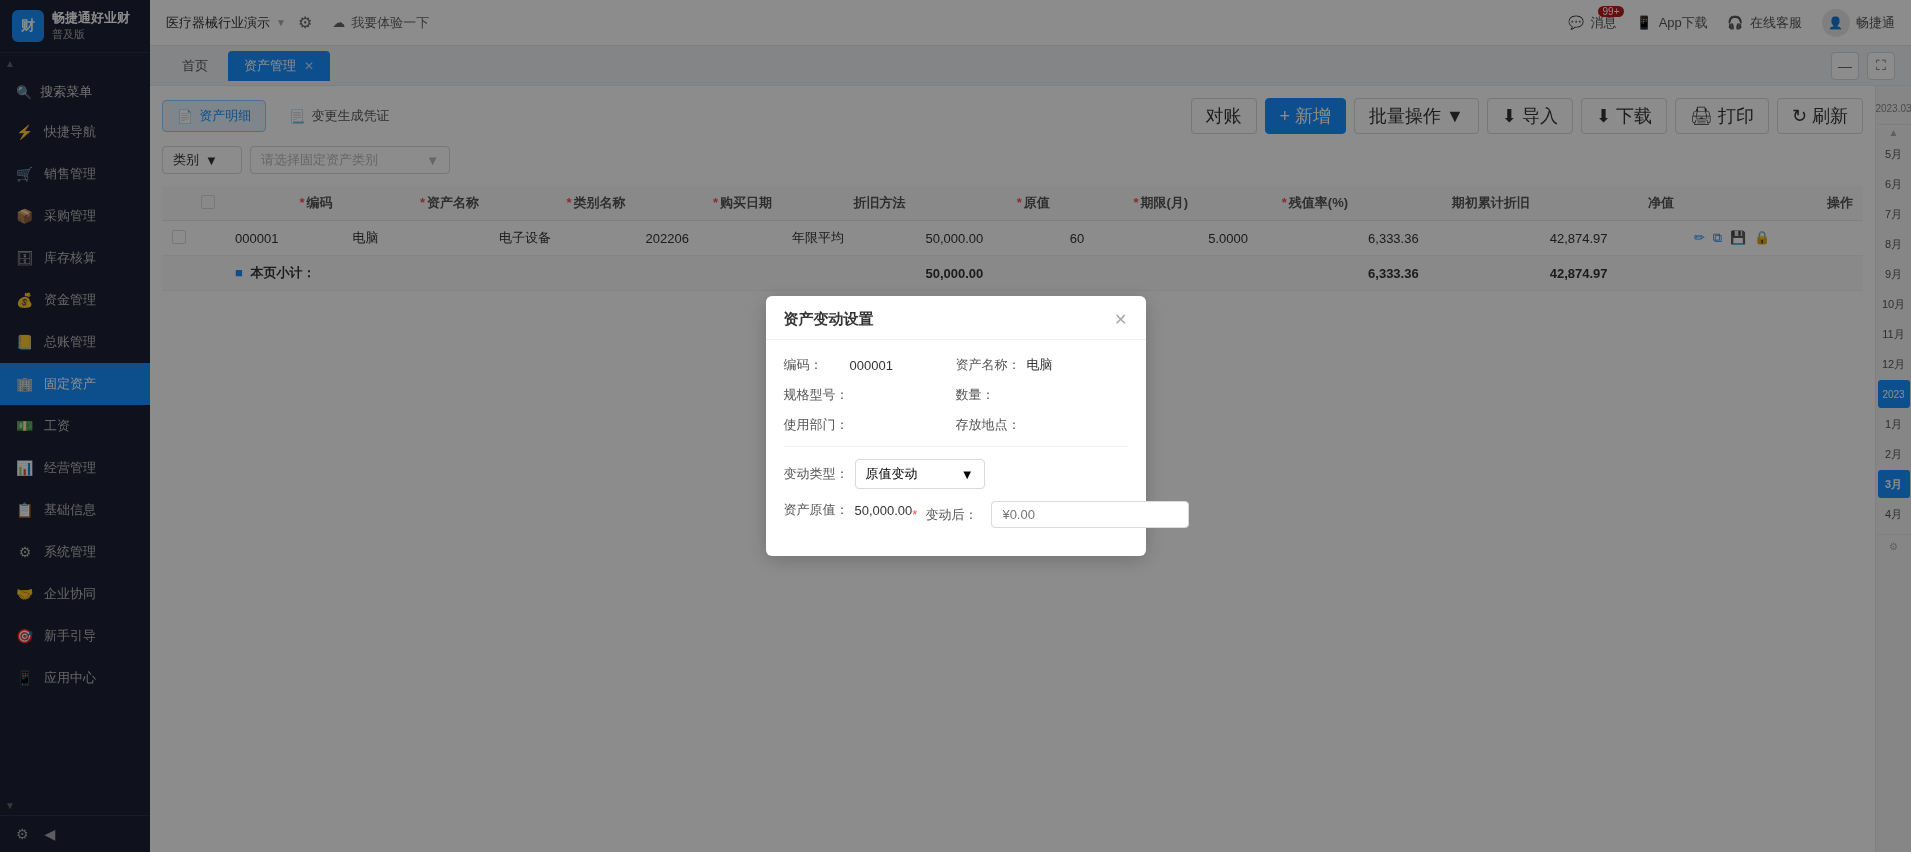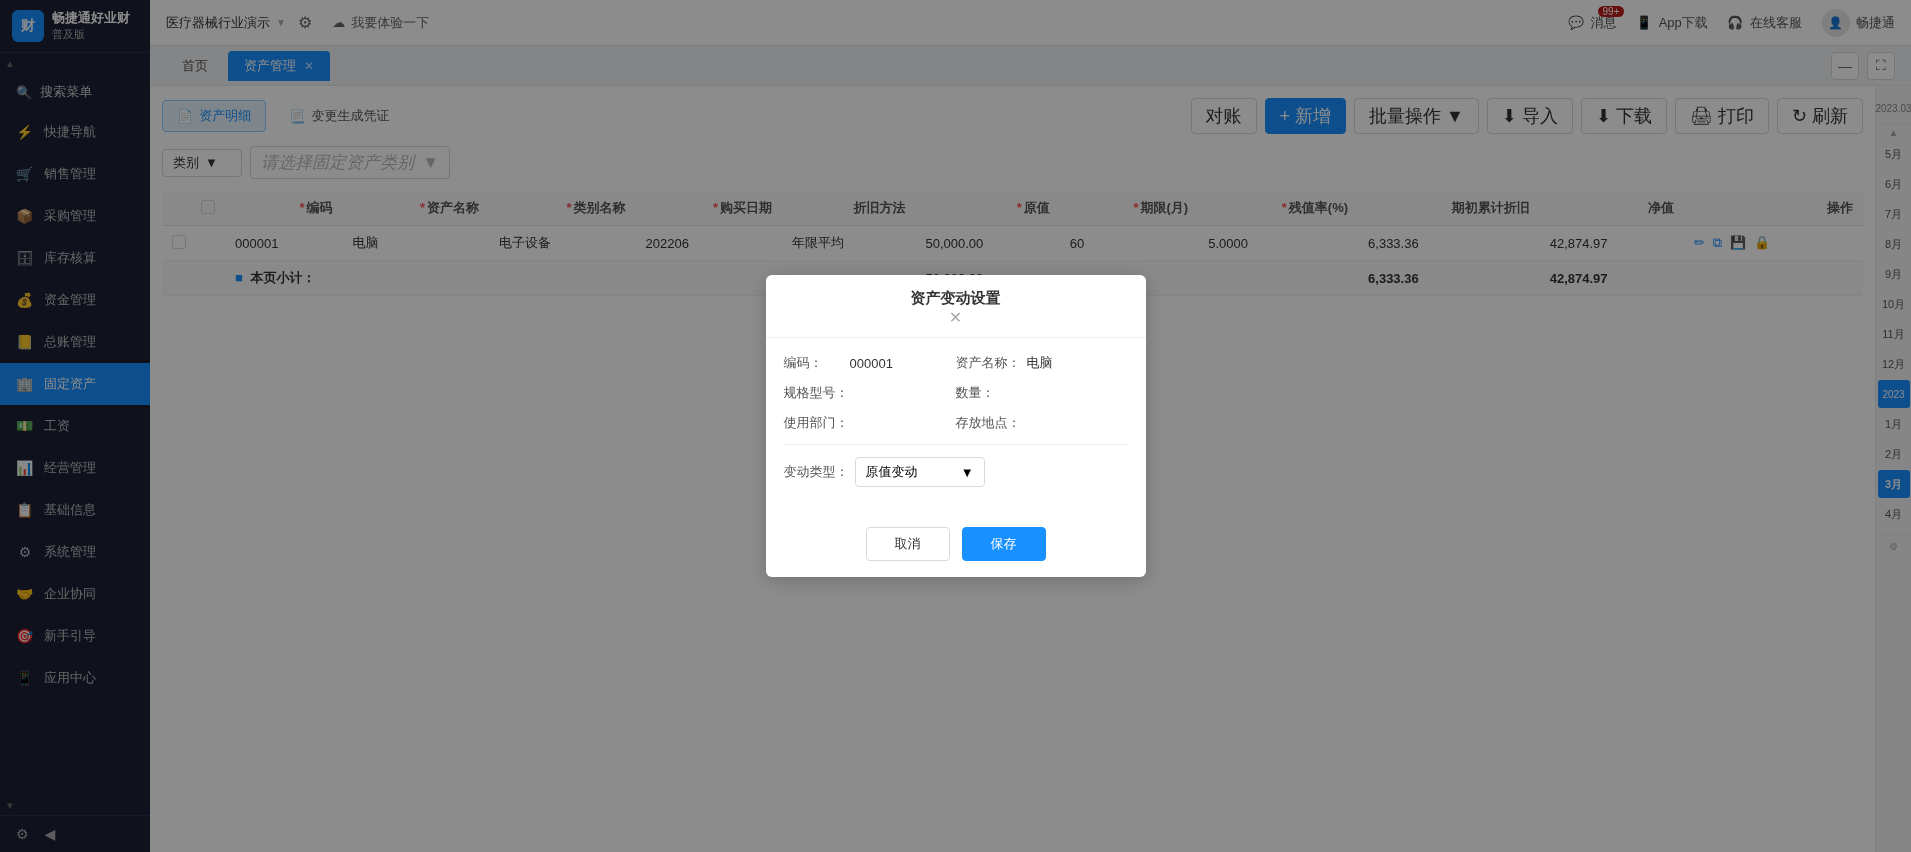--- a/index.html
+++ b/index.html
@@ -53,21 +53,21 @@
     .toolbar { display: flex; align-items: center; gap: 8px; margin-bottom: 12px; flex-wrap: wrap; }
     .toolbar-tab { display: flex; align-items: center; gap: 6px; padding: 6px 14px; border-radius: 4px; cursor: pointer; font-size: 13px; }
     .toolbar-tab.active { background: #e6f4ff; color: #1890ff; border: 1px solid #91caff; }
     .toolbar-tab.inactive { color: #555; border: 1px solid transparent; }
     .toolbar-tab-icon { font-size: 13px; }
     .toolbar-right { margin-left: auto; display: flex; align-items: center; gap: 8px; }
     .btn { padding: 5px 14px; border-radius: 4px; border: 1px solid #d9d9d9; background: #fff; cursor: pointer; font-size: 18px; color: #333; display: flex; align-items: center; gap: 5px; }
     .btn-primary { background: #1890ff; color: #fff; border-color: #1890ff; }
     .filter-row { display: flex; align-items: center; gap: 8px; margin-bottom: 12px; }
     .select-box { border: 1px solid #d9d9d9; border-radius: 4px; padding: 4px 10px; font-size: 13px; color: #333; display: flex; align-items: center; gap: 6px; cursor: pointer; background: #fff; min-width: 80px; }
-    .select-input { border: 1px solid #d9d9d9; border-radius: 4px; padding: 4px 10px; font-size: 17px; color: #bbb; display: flex; align-items: center; gap: 6px; cursor: pointer; background: #fff; min-width: 200px; font-style: italic; }
+    .select-input { border: 1px solid #d9d9d9; border-radius: 4px; padding: 4px 10px; font-size: 13px; color: #bbb; display: flex; align-items: center; gap: 6px; cursor: pointer; background: #fff; min-width: 200px; }
 
     
     .data-table { width: 100%; border-collapse: collapse; font-size: 13px; }
     .data-table th { background: #fafafa; padding: 8px 10px; text-align: right; border-bottom: 1px solid #e8e8e8; color: #555; font-weight: bold; white-space: nowrap; }
     .data-table td { padding: 8px 10px; border-bottom: 1px solid #f0f0f0; color: #333; white-space: nowrap; }
     .data-table .required { color: #ff4d4f; margin-right: 2px; }
     .checkbox { width: 14px; height: 14px; border: 1px solid #d9d9d9; border-radius: 2px; display: inline-block; }
     .subtotal-row td { background: #fafafa; font-weight: bold; }
     .subtotal-icon { color: #1890ff; margin-right: 4px; }
 
@@ -83,21 +83,21 @@
     
     .right-panel { width: 36px; background: #f5f5f5; border-left: 1px solid #e8e8e8; display: flex; flex-direction: column; align-items: center; padding: 8px 0; gap: 2px; flex-shrink: 0; font-size: 11px; color: #555; }
     .right-panel-item { width: 32px; height: 28px; display: flex; align-items: center; justify-content: center; cursor: pointer; border-radius: 3px; font-size: 11px; color: #555; }
     .right-panel-item.highlight { background: #1890ff; color: #fff; border-radius: 3px; }
     .right-panel-item.today { background: #1890ff; color: #fff; border-radius: 3px; font-weight: bold; }
     .right-panel-scroll { color: #aaa; font-size: 10px; cursor: pointer; }
 
     
     .overlay { position: fixed; top: 0; left: 0; width: 100%; height: 100%; background: rgba(0,0,0,0.45); z-index: 1000; display: flex; align-items: center; justify-content: center; }
     .modal { background: #fff; border-radius: 6px; width: 380px; box-shadow: 0 4px 20px rgba(0,0,0,0.2); z-index: 1001; }
-    .modal-header { display: flex; align-items: center; justify-content: space-between; padding: 14px 18px 10px; border-bottom: 1px solid #f0f0f0; flex-direction: column; }
+    .modal-header { display: flex; align-items: center; justify-content: space-between; padding: 14px 18px 10px; border-bottom: 1px solid #f0f0f0; }
     .modal-title { font-size: 15px; font-weight: 600; color: #333; }
     .modal-close { color: #aaa; cursor: pointer; font-size: 16px; }
     .modal-body { padding: 16px 18px; }
     .modal-row { display: flex; align-items: flex-start; margin-bottom: 12px; }
     .modal-field { flex: 1; display: flex; align-items: center; gap: 6px; }
     .modal-label { color: #555; font-size: 13px; white-space: nowrap; min-width: 60px; }
     .modal-value { color: #333; font-size: 13px; }
     .modal-divider { border: none; border-top: 1px solid #f0f0f0; margin: 12px 0; }
     .modal-select { display: flex; align-items: center; border: 1px solid #d9d9d9; border-radius: 4px; padding: 5px 10px; font-size: 13px; cursor: pointer; gap: 6px; min-width: 130px; background: #fff; }
     .modal-input { border: 1px solid #d9d9d9; border-radius: 4px; padding: 5px 10px; font-size: 13px; background: #fff; color: #ccc; min-width: 130px; }
@@ -416,19 +416,26 @@
       <div class="modal-row">
         <div class="modal-field">
           <span class="modal-label">变动类型：</span>
           <div class="modal-select">
             <span>原值变动</span>
             <span style="margin-left:auto;">▼</span>
           </div>
         </div>
       </div>
 
-    </div>
-    <div class="modal-footer">
-      <button class="modal-btn-cancel">取消</button>
-      <button class="modal-btn-save">保存</button>
+      <div class="modal-row">
+        <div class="modal-field">
+          <span class="modal-label">资产原值：</span>
+          <span class="modal-value">50,000.00</span>
+        </div>
+        <div class="modal-field">
+          <span class="required-star">*</span>
+          <span class="modal-label">变动后：</span>
+          <input class="modal-input" type="text" placeholder="¥0.00" style="">
+        </div>
+      </div>
     </div>
   </div>
 </div>
 
 </body></html>

